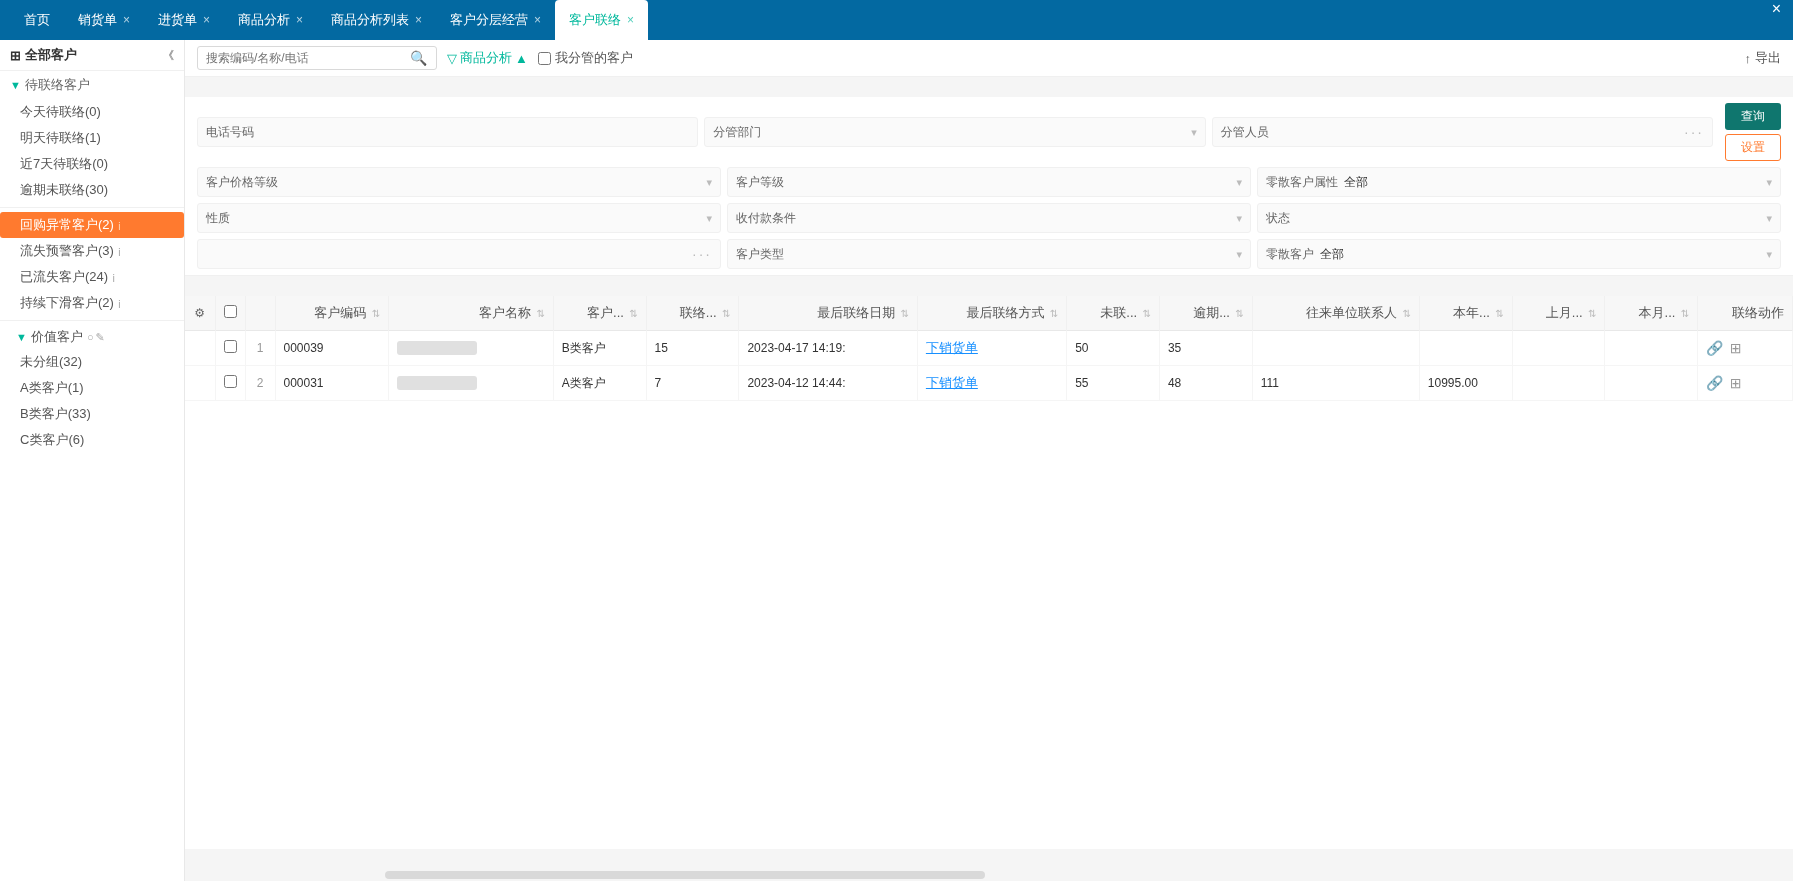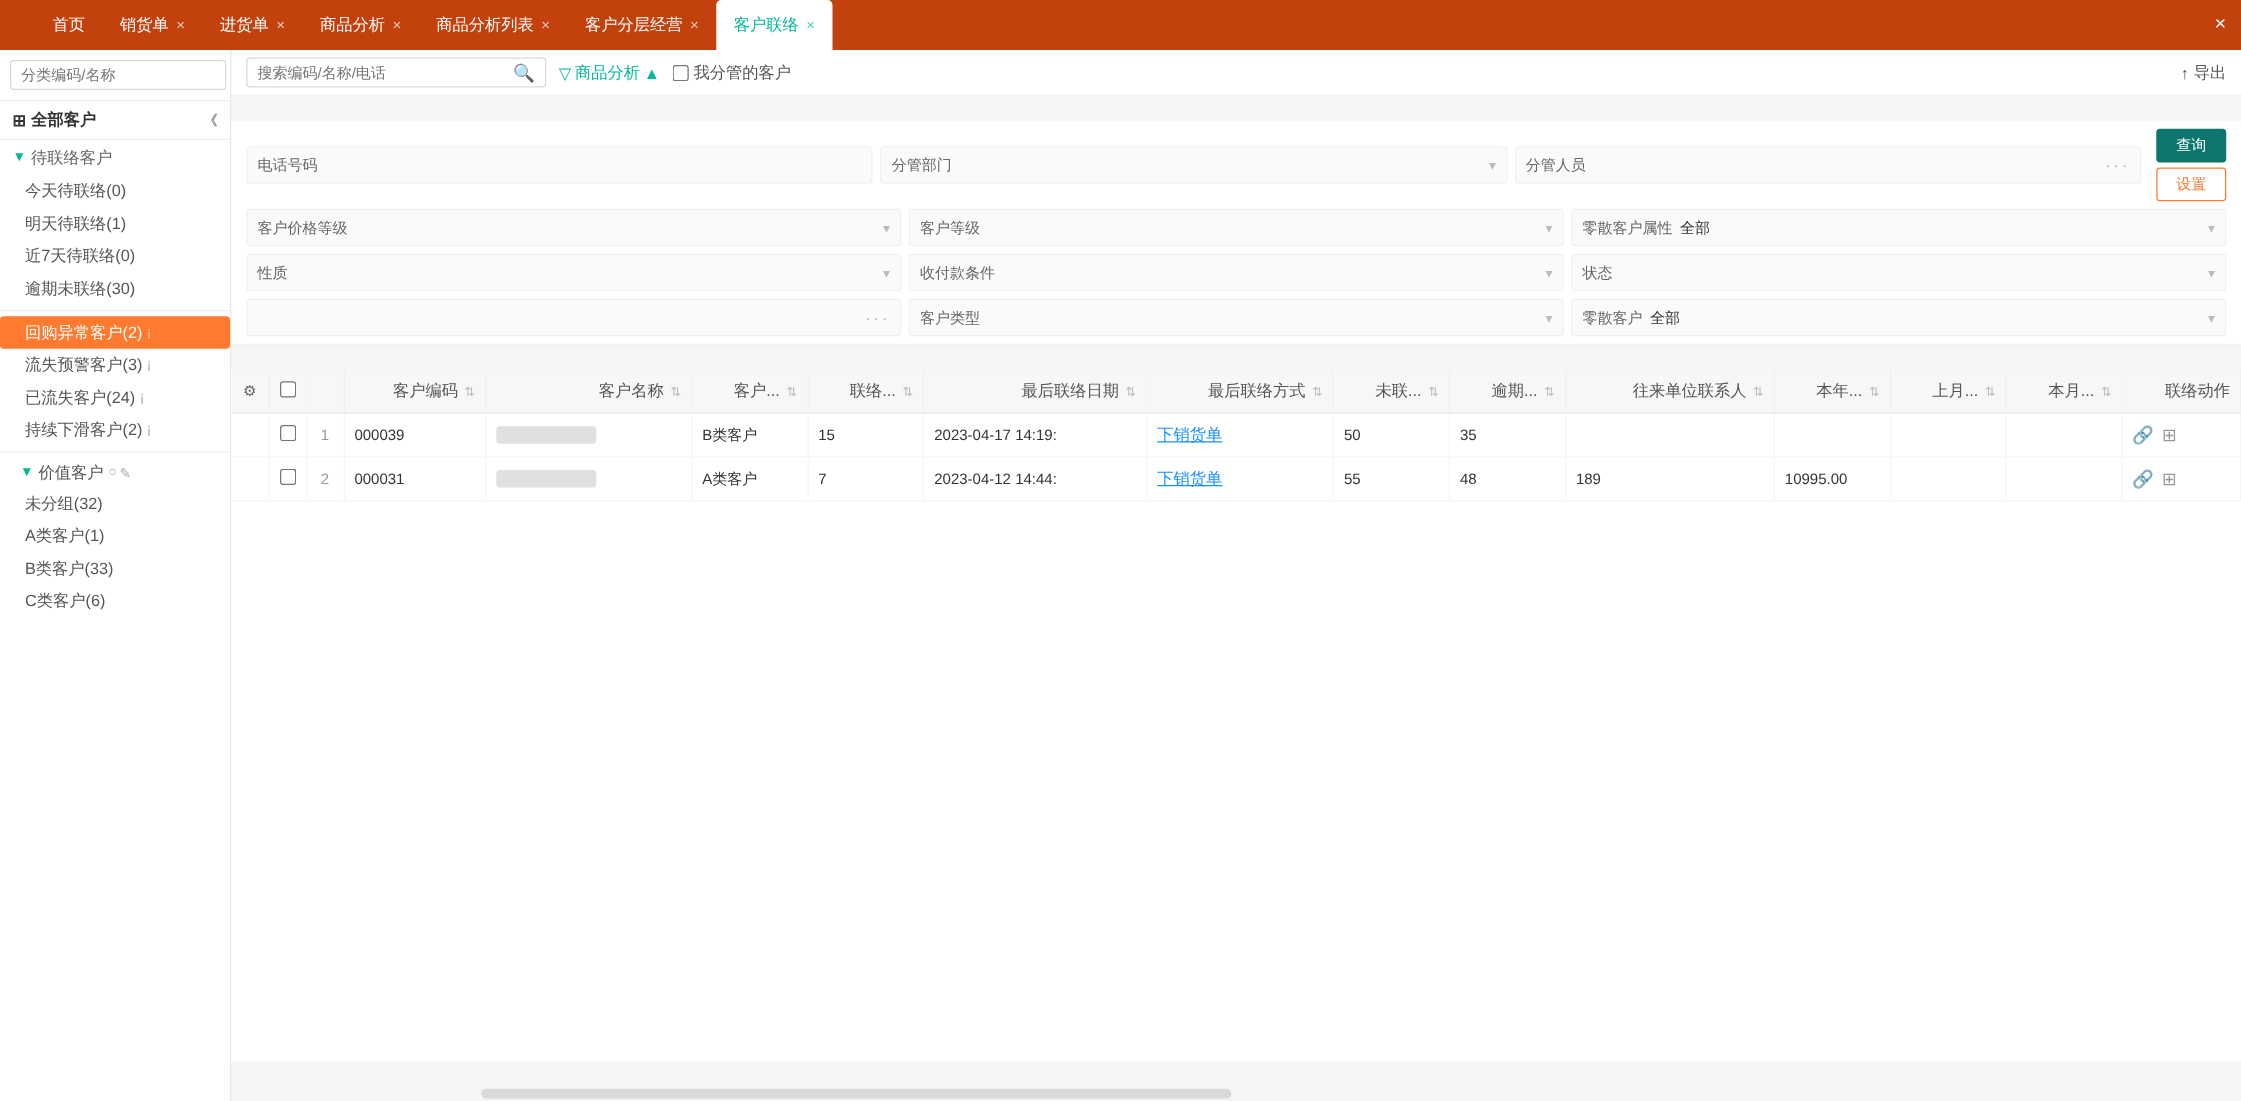--- a/index.html
+++ b/index.html
@@ -1,24 +1,23 @@
 <!DOCTYPE html>
 <html><head>
   <meta charset="utf-8">
   <style>
     * { box-sizing: border-box; margin: 0; padding: 0; font-family: 'Microsoft YaHei', Arial, sans-serif; font-size: 13px; }
     body { background: #f5f5f5; width: 1793px; min-height: 881px; overflow: hidden; }
 
     
     .top-nav {
       height: 40px;
-      background: #c2410c;
-      display: flex;
-      align-items: center;
-      padding: 0 28px;
+      background: #0369a1;
+      display: flex;
+      padding: 0 10px;
       color: #fff;
       position: relative;
     }
     .top-nav .nav-item {
       padding: 0 14px;
       height: 40px;
       display: flex;
       align-items: center;
       cursor: pointer;
       white-space: nowrap;
@@ -454,24 +453,20 @@
     <span>客户联络</span>
     <span class="close-x">×</span>
   </div>
   <div class="nav-close-all">×</div>
 </div>
 
 <div class="main-layout">
 
   <div class="sidebar" style="position:relative;">
 
-    <div class="sidebar-search">
-      <input type="text" placeholder="分类编码/名称" style="">
-
-    </div>
 
     <div class="sidebar-all-customers">
       <span style="font-size:13px; margin-right:4px;">⊞</span>
       <span>全部客户</span>
       <span class="collapse-icon">《</span>
     </div>
 
     <div class="sidebar-group-title">
       <span class="arrow">▼</span>
       <span>待联络客户</span>
@@ -715,21 +710,21 @@
     <td>000031</td>
     <td style="min-width:120px;">
       <span style="display:inline-block; width:80px; height:14px; background:#e0e0e0; border-radius:3px; vertical-align:middle;"></span>
     </td>
     <td>A类客户</td>
     <td>7</td>
     <td>2023-04-12 14:44:</td>
     <td><span class="td-link">下销货单</span></td>
     <td>55</td>
     <td>48</td>
-    <td>189</td>
+    <td>111</td>
     <td>10995.00</td>
     <td></td>
     <td></td>
     <td>
       <div class="action-icons">
         <span class="action-icon">🔗</span>
         <span class="action-icon">⊞</span>
       </div>
     </td>
   </tr>

